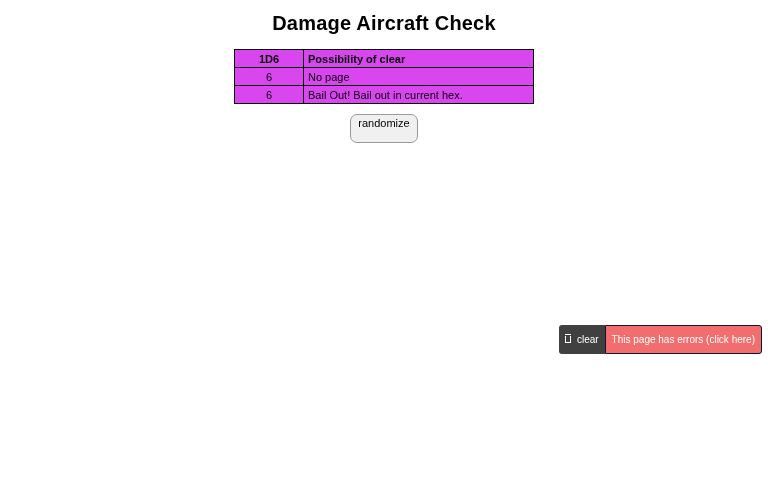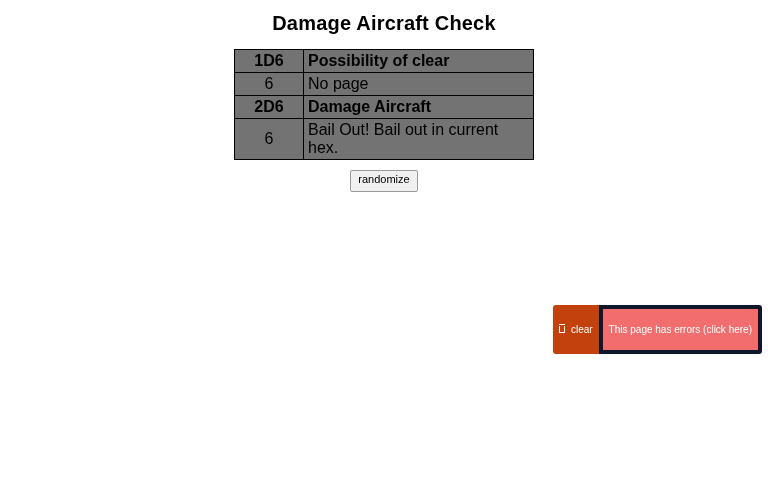--- a/index.html
+++ b/index.html
@@ -35,26 +35,26 @@
 
   table.roll-table {
     border-collapse: collapse;
     width: 300px;
     margin: 0 auto;
     table-layout: fixed;
   }
 
   table.roll-table td {
     border: 1px solid #000000;
-    font-size: 16px;
+    font-size: 11px;
     color: #000000;
     padding: 2px 4px;
     height: 13px;
     vertical-align: middle;
-    background: #737373;
+    background: #d946ef;
   }
 
   td.die-col {
     width: 60px;
     text-align: center;
   }
 
   td.desc-col {
     text-align: left;
     padding-left: 5px;
@@ -68,42 +68,42 @@
     text-align: center;
     margin-top: 9px;
   }
 
   button.randomize {
     font-family: "Liberation Sans", sans-serif;
     font-size: 11px;
     color: #000000;
     background: #f0f0f0;
     border: 1px solid #9a9a9a;
-    border-radius: 2px;
-    padding: 2px 7px 6px 7px;
+    border-radius: 7px;
+    padding: 2px 7px 13px 7px;
     line-height: 12px;
     cursor: pointer;
   }
 
   
   .devbar {
     position: absolute;
     right: 6px;
     bottom: 6px;
     display: flex;
     align-items: stretch;
     font-size: 10px;
     line-height: 10px;
   }
 
   .devbar .clear-btn {
     display: flex;
     align-items: center;
     gap: 6px;
-    background: #c2410c;
+    background: #404040;
     color: #ffffff;
     border: none;
     border-radius: 3px 0 0 3px;
     padding: 3px 6px;
     font-family: "Liberation Sans", sans-serif;
     font-size: 10px;
     cursor: pointer;
   }
 
   .devbar .trash-icon {
@@ -122,23 +122,23 @@
     left: -1px;
     top: -2px;
     width: 6px;
     height: 1px;
     background: #ffffff;
   }
 
   .devbar .error-btn {
     background: #f26d6d;
     color: #ffffff;
-    border: 4px solid #0f172a;
+    border: 1px solid #0f172a;
     border-radius: 0 3px 3px 0;
-    padding: 15px 6px;
+    padding: 8px 6px;
     font-family: "Liberation Sans", sans-serif;
     font-size: 10px;
     cursor: pointer;
     white-space: nowrap;
   }
 </style>
 </head>
 <body>
 
 <div class="page">
@@ -149,24 +149,20 @@
     <table class="roll-table">
       <tbody>
         <tr class="header-row">
           <td class="die-col">1D6</td>
           <td class="desc-col">Possibility of clear</td>
         </tr>
         <tr>
           <td class="die-col">6</td>
           <td class="desc-col">No page</td>
         </tr>
-        <tr class="header-row">
-          <td class="die-col">2D6</td>
-          <td class="desc-col">Damage Aircraft</td>
-        </tr>
         <tr>
           <td class="die-col">6</td>
           <td class="desc-col">Bail Out! Bail out in current hex.</td>
         </tr>
       </tbody>
     </table>
   </div>
 
   <div class="btn-wrap">
     <button class="randomize">randomize</button>

